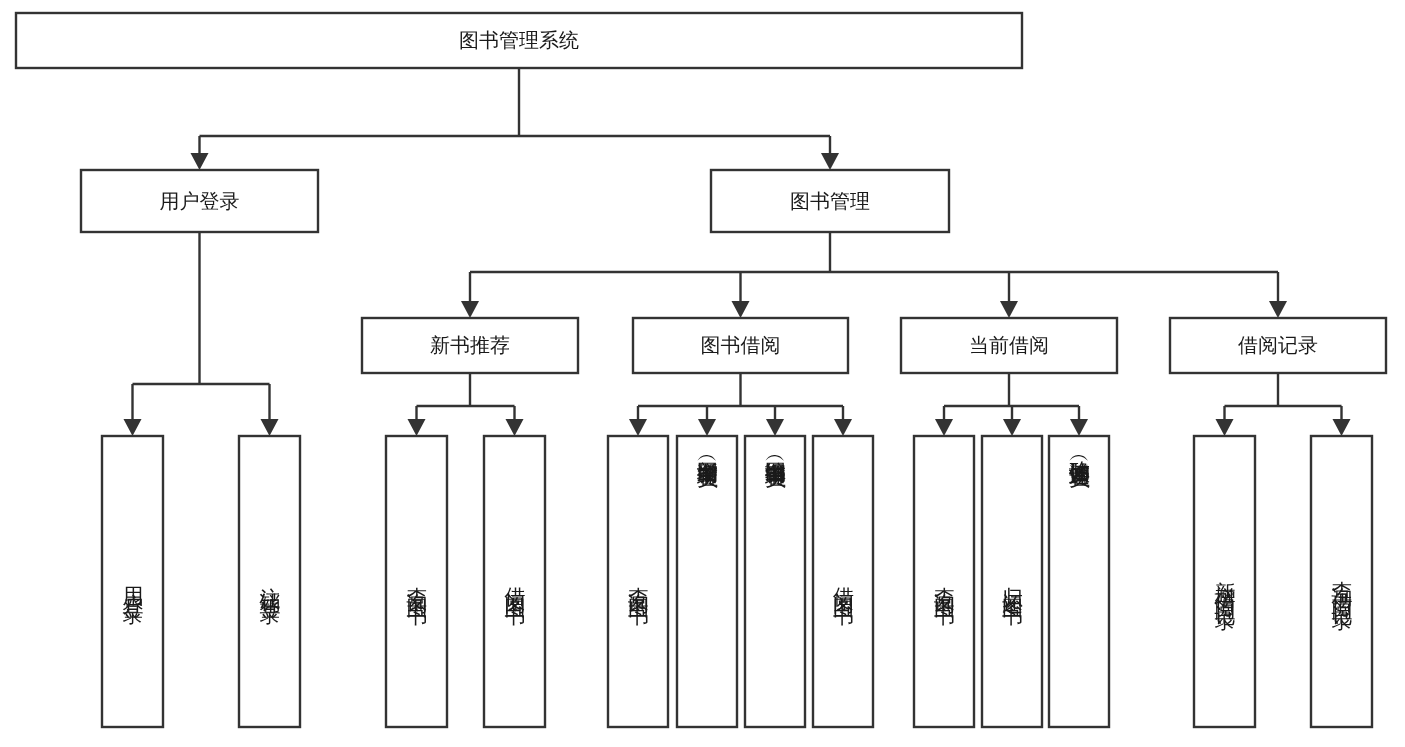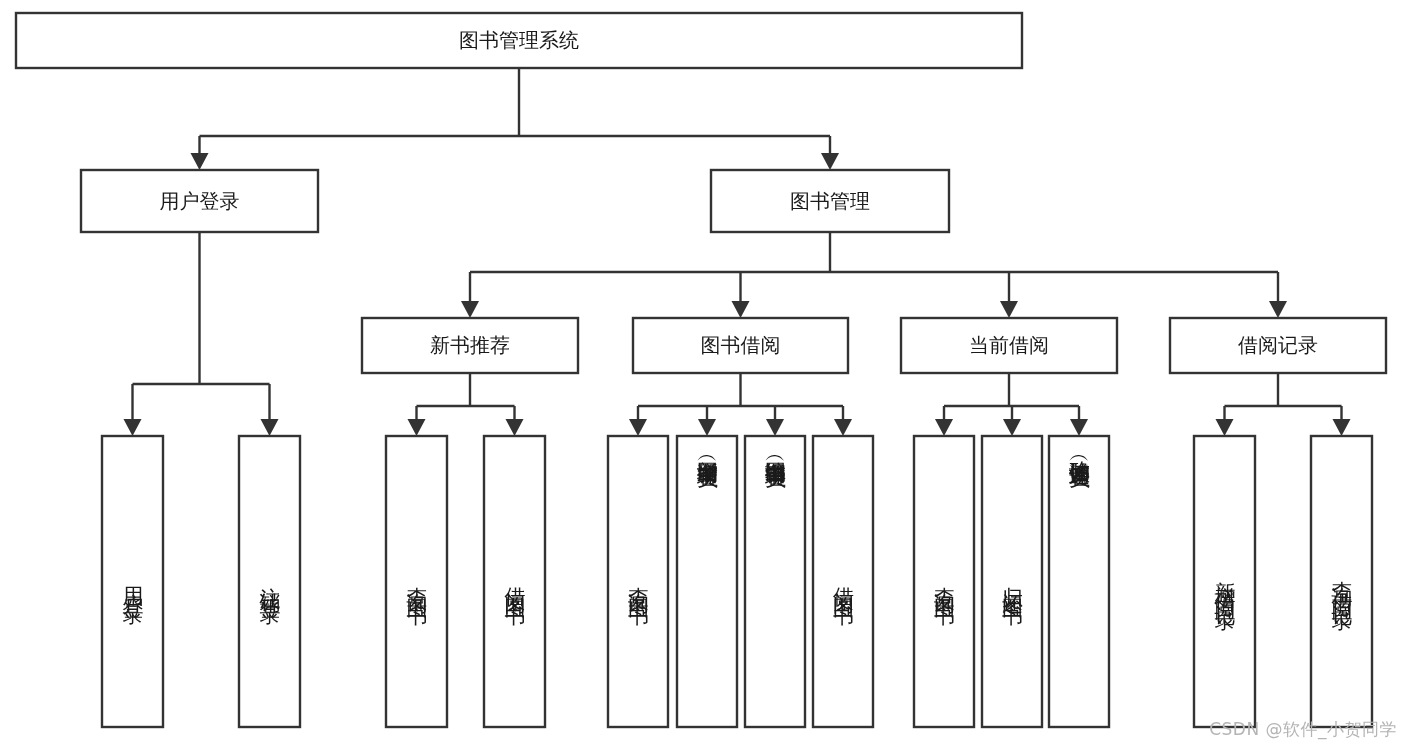--- a/index.html
+++ b/index.html
@@ -206,15 +206,14 @@
         <span class="leaf-label" style="font-size: 21px; letter-spacing: 1px;">确认归还（管理员）</span>
       </div>
       <div class="leaf-label-wrap" style="left: 1194px; top: 436px; width: 61px; height: 291px; align-items: center;">
         <span class="leaf-label" style="font-size: 21px; letter-spacing: 6px;">新增借阅记录</span>
       </div>
       <div class="leaf-label-wrap" style="left: 1311px; top: 436px; width: 61px; height: 291px; align-items: center;">
         <span class="leaf-label" style="font-size: 21px; letter-spacing: 6px;">查询借阅记录</span>
       </div>
     </div>
 
-  <div class="watermark">CSDN @软件_小贺同学</div>
 
 </div>
 
 </body></html>

